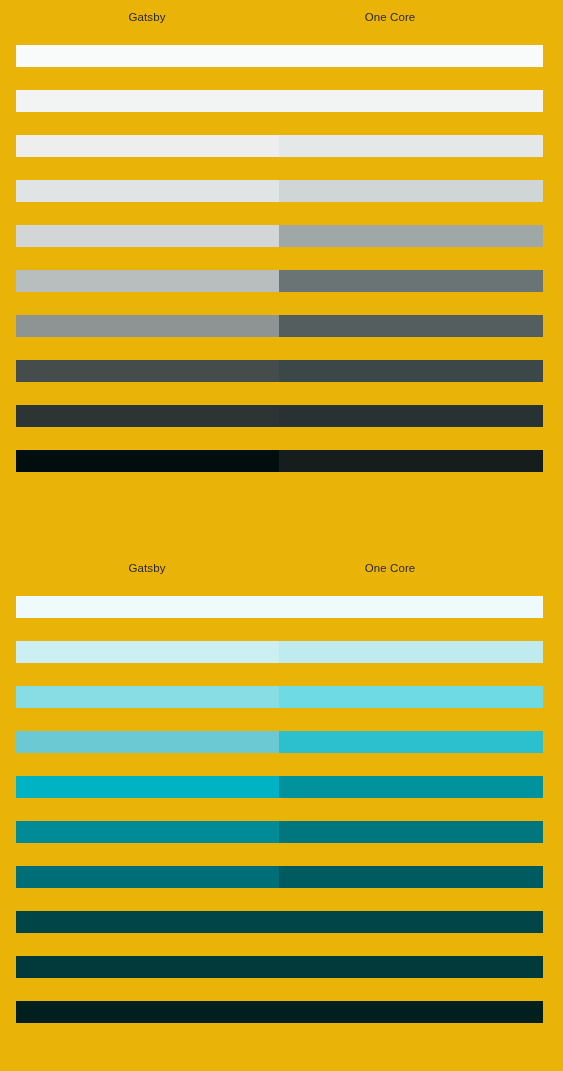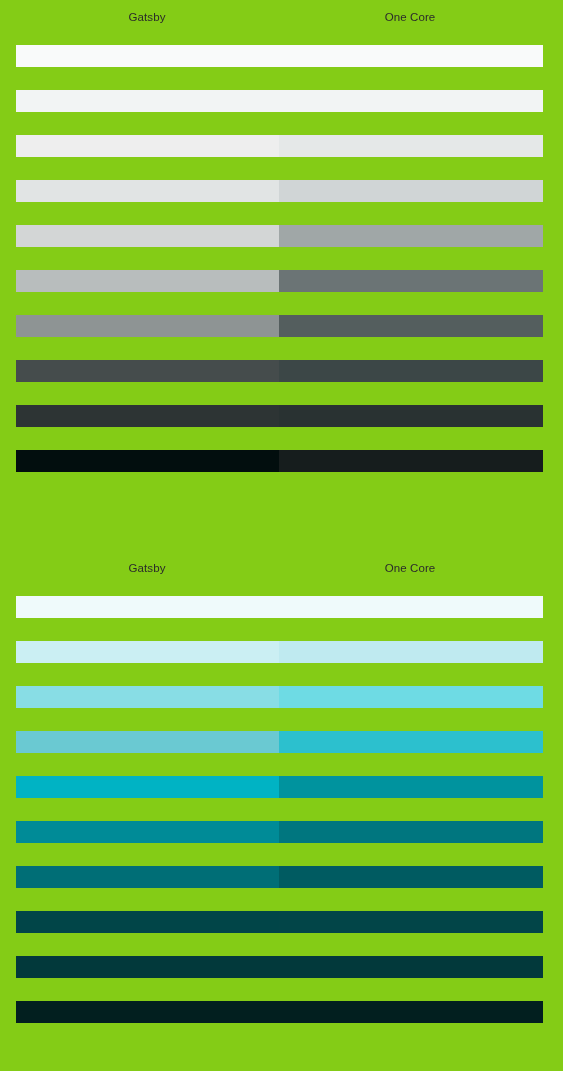--- a/index.html
+++ b/index.html
@@ -37,21 +37,21 @@
     position: absolute;
     top: 17px;
     transform: translate(-50%, -50%);
     font-size: 11.5px;
     color: #2b2b2b;
     white-space: nowrap;
     letter-spacing: 0.1px;
   }
 
   .col-header.left  { left: 147px; }
-  .col-header.right { left: 410px; }
+  .col-header.right { left: 390px; }
 
   .swatch-rows {
     position: relative;
     margin-top: 11px;
   }
 
   .swatch-row {
     position: relative;
     left: 16px;
     width: 527px;
@@ -63,21 +63,21 @@
   .swatch-half {
     height: 100%;
   }
 
   .swatch-half.left  { width: 263px; }
   .swatch-half.right { width: 264px; }
 </style>
 </head>
 <body style="background: rgb(238, 238, 238);">
 
-<div class="page" style="background: #84cc16;">
+<div class="page" style="background: #eab308;">
 
   <div class="palette-section" id="section-neutral">
 
     <div class="header-row">
       <span class="col-header left">Gatsby</span>
       <span class="col-header right">One Core</span>
     </div>
 
     <div class="swatch-rows">
       <div class="swatch-row">

